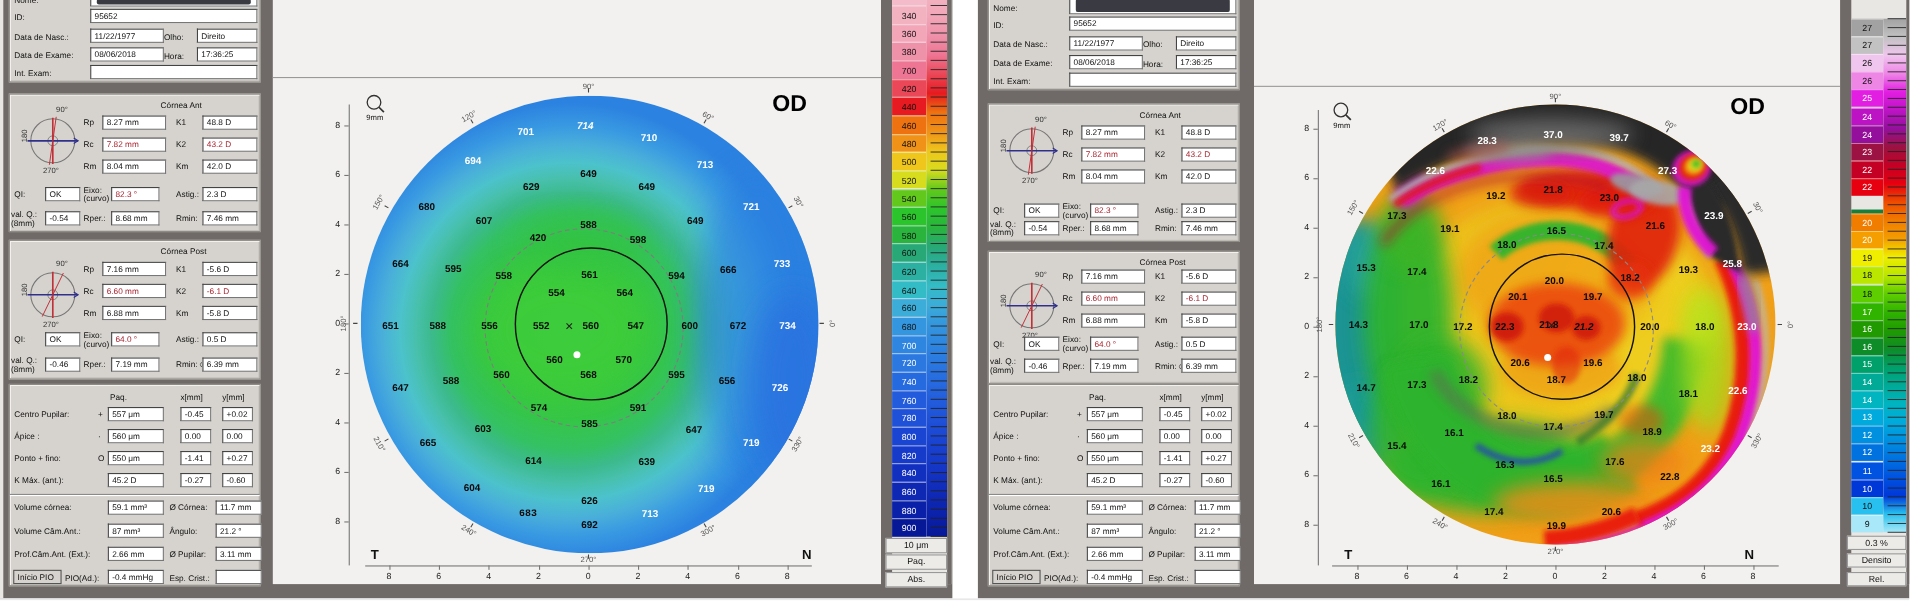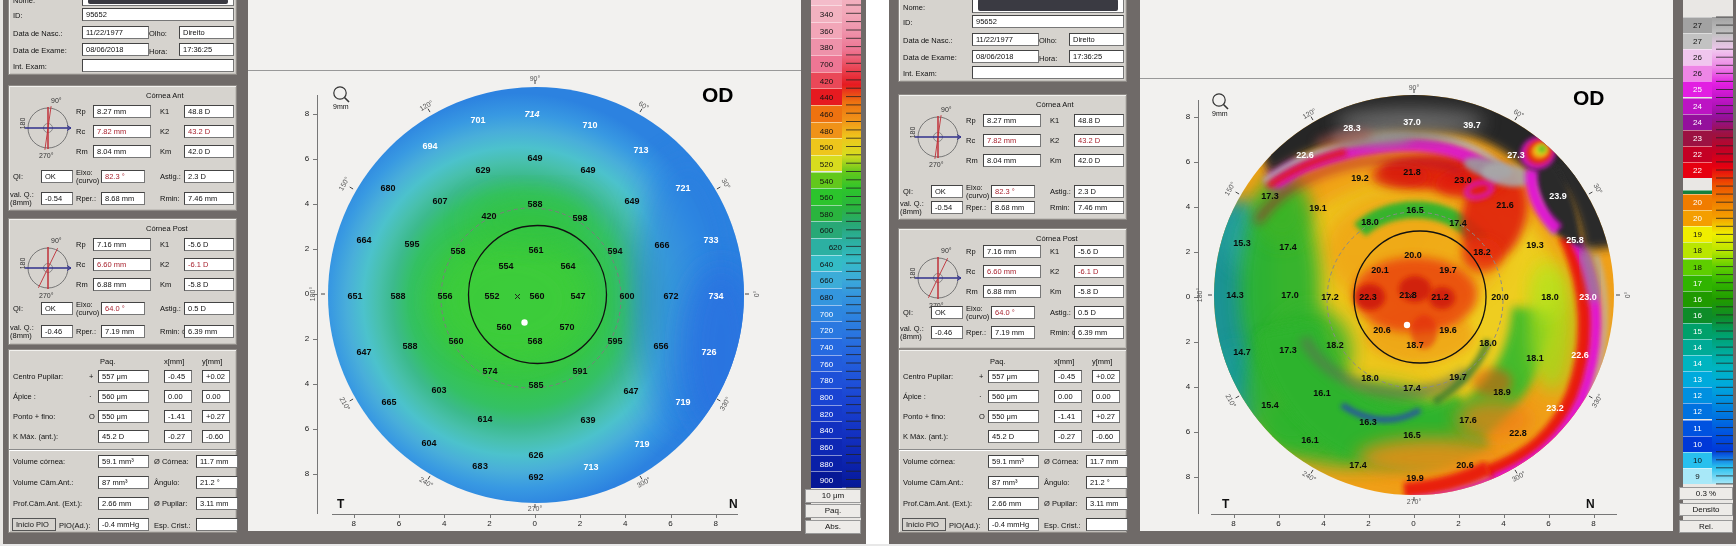--- a/index.html
+++ b/index.html
@@ -468,21 +468,21 @@
 <div class="cbcell" style="left:811px;top:71.6px;width:31px;height:16.65px;background:#ea4858;border-top:1px solid rgba(255,255,255,0.5);color:#111;line-height:17px;">420</div>
 <div class="cbcell" style="left:811px;top:88.2px;width:31px;height:16.65px;background:#e61a20;border-top:1px solid rgba(255,255,255,0.5);color:#111;line-height:17px;">440</div>
 <div class="cbcell" style="left:811px;top:104.9px;width:31px;height:16.65px;background:#ee7210;border-top:1px solid rgba(255,255,255,0.5);color:#111;line-height:17px;">460</div>
 <div class="cbcell" style="left:811px;top:121.5px;width:31px;height:16.65px;background:#f09218;border-top:1px solid rgba(255,255,255,0.5);color:#111;line-height:17px;">480</div>
 <div class="cbcell" style="left:811px;top:138.2px;width:31px;height:16.65px;background:#eec61c;border-top:1px solid rgba(255,255,255,0.5);color:#111;line-height:17px;">500</div>
 <div class="cbcell" style="left:811px;top:154.8px;width:31px;height:16.65px;background:#d8dc1e;border-top:1px solid rgba(255,255,255,0.5);color:#111;line-height:17px;">520</div>
 <div class="cbcell" style="left:811px;top:171.5px;width:31px;height:16.65px;background:#62c81c;border-top:1px solid rgba(255,255,255,0.5);color:#111;line-height:17px;">540</div>
 <div class="cbcell" style="left:811px;top:188.1px;width:31px;height:16.65px;background:#2cc42c;border-top:1px solid rgba(255,255,255,0.5);color:#111;line-height:17px;">560</div>
 <div class="cbcell" style="left:811px;top:204.8px;width:31px;height:16.65px;background:#2ab43e;border-top:1px solid rgba(255,255,255,0.5);color:#111;line-height:17px;">580</div>
 <div class="cbcell" style="left:811px;top:221.4px;width:31px;height:16.65px;background:#28a876;border-top:1px solid rgba(255,255,255,0.5);color:#111;line-height:17px;">600</div>
-<div class="cbcell" style="left:811px;top:238.1px;width:31px;height:16.65px;background:#2cb0a2;border-top:1px solid rgba(255,255,255,0.5);color:#111;line-height:17px;text-align:right;">620</div>
+<div class="cbcell" style="left:811px;top:238.1px;width:31px;height:16.65px;background:#2cb0a2;border-top:1px solid rgba(255,255,255,0.5);color:#111;line-height:17px;">620</div>
 <div class="cbcell" style="left:811px;top:254.7px;width:31px;height:16.65px;background:#34bcc6;border-top:1px solid rgba(255,255,255,0.5);color:#111;line-height:17px;">640</div>
 <div class="cbcell" style="left:811px;top:271.4px;width:31px;height:16.65px;background:#3cacd8;border-top:1px solid rgba(255,255,255,0.5);color:#111;line-height:17px;">660</div>
 <div class="cbcell" style="left:811px;top:288.0px;width:31px;height:16.65px;background:#3496de;border-top:1px solid rgba(255,255,255,0.5);color:#111;line-height:17px;">680</div>
 <div class="cbcell" style="left:811px;top:304.7px;width:31px;height:16.65px;background:#2e86e0;border-top:1px solid rgba(255,255,255,0.5);color:#fff;line-height:17px;">700</div>
 <div class="cbcell" style="left:811px;top:321.3px;width:31px;height:16.65px;background:#2a78e0;border-top:1px solid rgba(255,255,255,0.5);color:#fff;line-height:17px;">720</div>
 <div class="cbcell" style="left:811px;top:338.0px;width:31px;height:16.65px;background:#266ae0;border-top:1px solid rgba(255,255,255,0.5);color:#fff;line-height:17px;">740</div>
 <div class="cbcell" style="left:811px;top:354.6px;width:31px;height:16.65px;background:#225cdc;border-top:1px solid rgba(255,255,255,0.5);color:#fff;line-height:17px;">760</div>
 <div class="cbcell" style="left:811px;top:371.3px;width:31px;height:16.65px;background:#1e50d8;border-top:1px solid rgba(255,255,255,0.5);color:#fff;line-height:17px;">780</div>
 <div class="cbcell" style="left:811px;top:387.9px;width:31px;height:16.65px;background:#1a44d2;border-top:1px solid rgba(255,255,255,0.5);color:#fff;line-height:17px;">800</div>
 <div class="cbcell" style="left:811px;top:404.6px;width:31px;height:16.65px;background:#163aca;border-top:1px solid rgba(255,255,255,0.5);color:#fff;line-height:17px;">820</div>
@@ -767,21 +767,21 @@
 <div class="mlbl" style="left:1535px;top:245px;color:#0a0a0a;">19.3</div>
 <div class="mlbl" style="left:1482px;top:252px;color:#0a0a0a;">18.2</div>
 <div class="mlbl" style="left:1413px;top:255px;color:#0a0a0a;">20.0</div>
 <div class="mlbl" style="left:1380px;top:270px;color:#0a0a0a;">20.1</div>
 <div class="mlbl" style="left:1448px;top:270px;color:#0a0a0a;">19.7</div>
 <div class="mlbl" style="left:1235px;top:295px;color:#0a0a0a;">14.3</div>
 <div class="mlbl" style="left:1290px;top:295px;color:#0a0a0a;">17.0</div>
 <div class="mlbl" style="left:1330px;top:297px;color:#0a0a0a;">17.2</div>
 <div class="mlbl" style="left:1368px;top:297px;color:#0a0a0a;">22.3</div>
 <div class="mlbl" style="left:1408px;top:295px;color:#0a0a0a;">21.8</div>
-<div class="mlbl" style="left:1440px;top:297px;color:#0a0a0a;">21.2</div>
+<div class="mlbl" style="left:1440px;top:297px;color:#0a0a0a;font-style:italic;">21.2</div>
 <div class="mlbl" style="left:1500px;top:297px;color:#0a0a0a;">20.0</div>
 <div class="mlbl" style="left:1550px;top:297px;color:#0a0a0a;">18.0</div>
 <div class="mlbl" style="left:1588px;top:297px;color:#fff;">23.0</div>
 <div class="mlbl" style="left:1382px;top:330px;color:#0a0a0a;">20.6</div>
 <div class="mlbl" style="left:1448px;top:330px;color:#0a0a0a;">19.6</div>
 <div class="mlbl" style="left:1242px;top:352px;color:#0a0a0a;">14.7</div>
 <div class="mlbl" style="left:1288px;top:350px;color:#0a0a0a;">17.3</div>
 <div class="mlbl" style="left:1335px;top:345px;color:#0a0a0a;">18.2</div>
 <div class="mlbl" style="left:1415px;top:345px;color:#0a0a0a;">18.7</div>
 <div class="mlbl" style="left:1488px;top:343px;color:#0a0a0a;">18.0</div>

